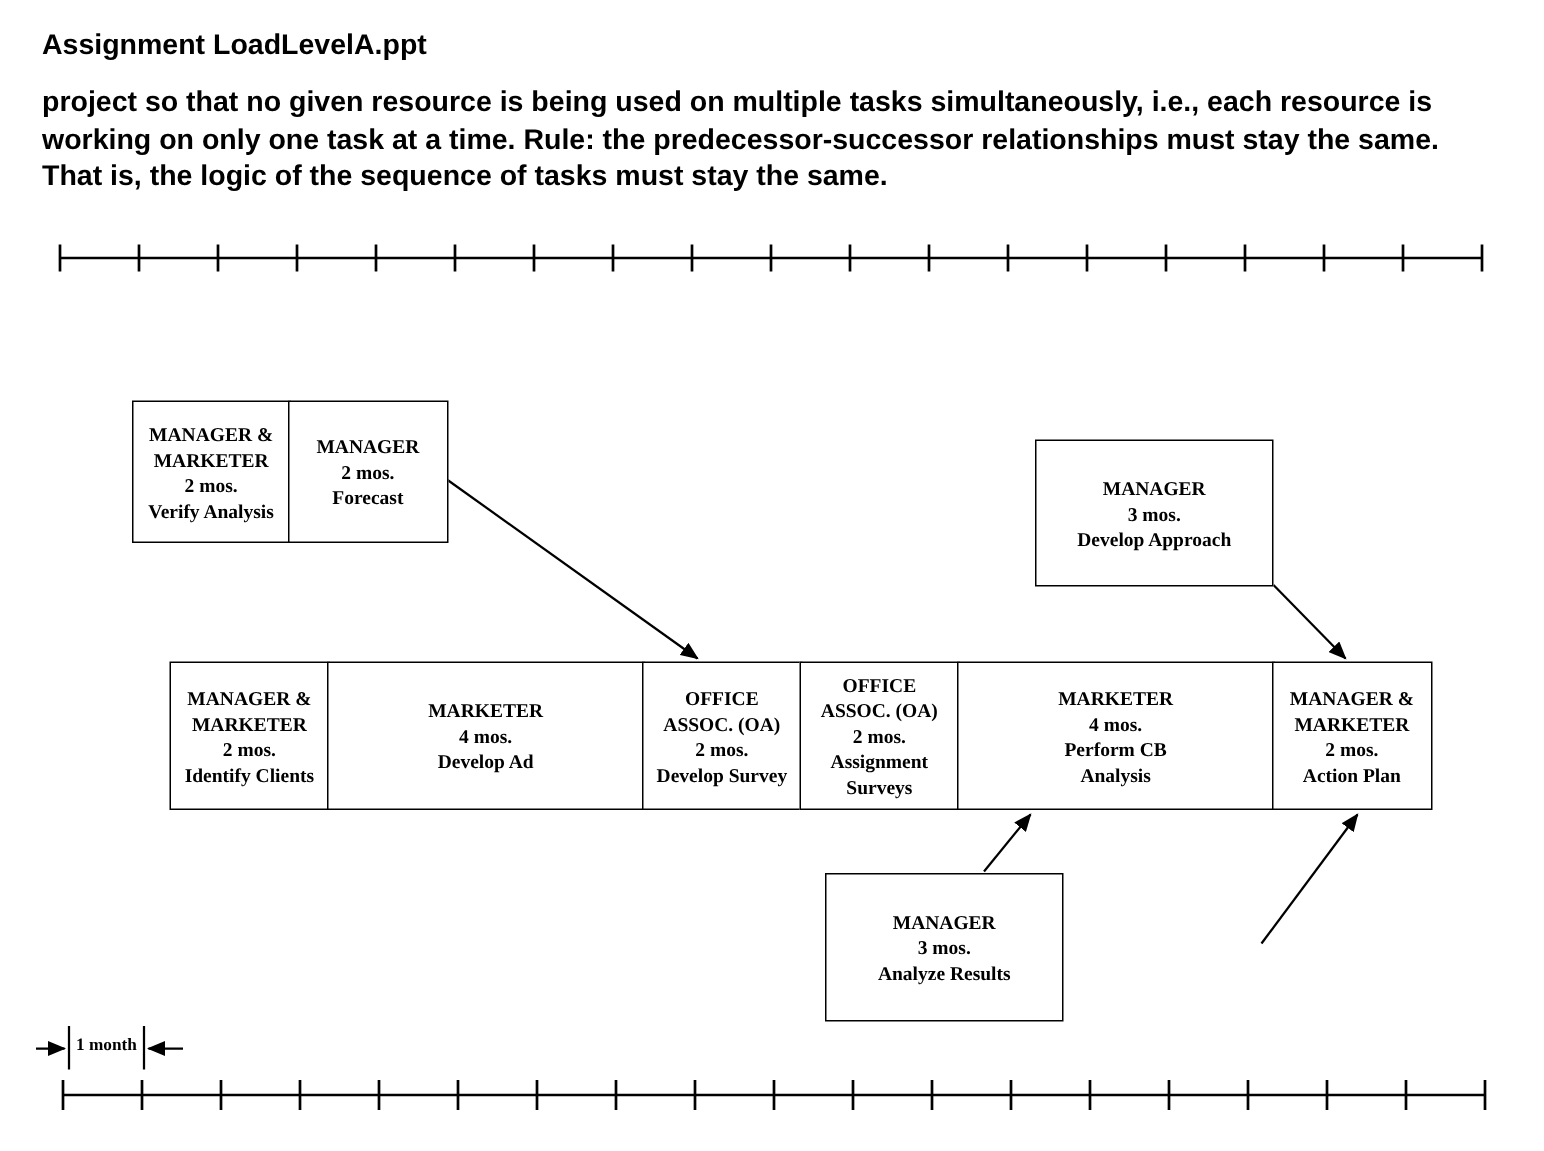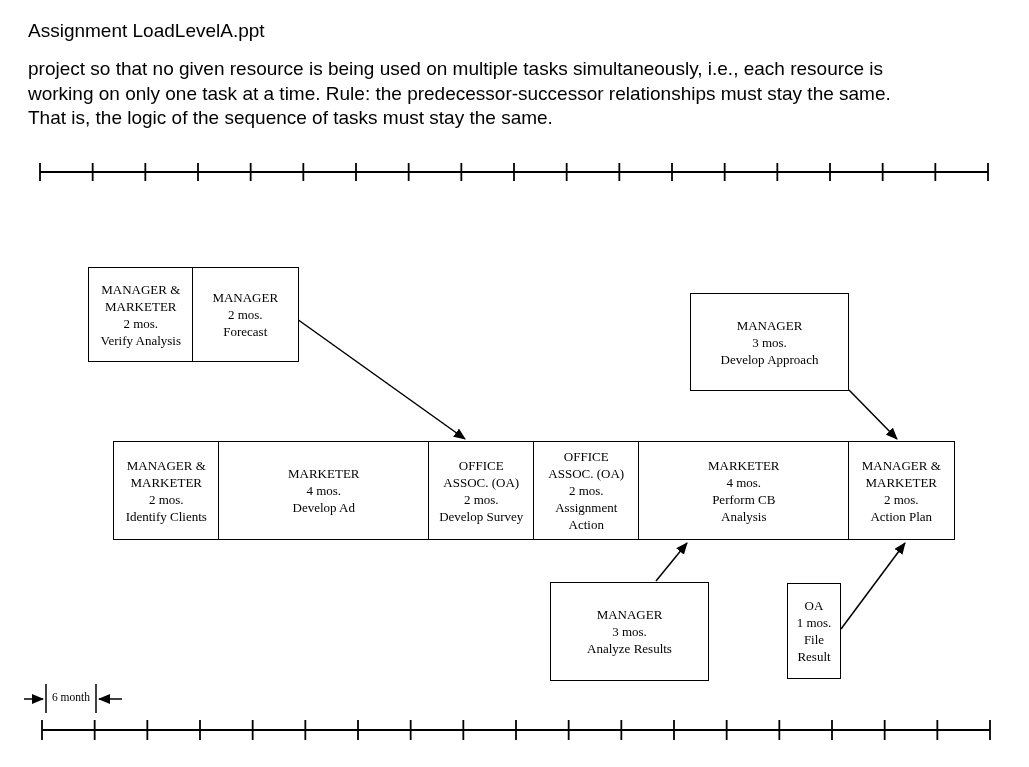--- a/index.html
+++ b/index.html
@@ -10,20 +10,21 @@
     background: #ffffff;
     overflow: hidden;
     font-family: "Liberation Sans", sans-serif;
   }
   .page {
     position: relative;
     width: 1029px;
     height: 767px;
     background: #ffffff;
     color: #000000;
+    font-weight: bold;
   }
   .title {
     position: absolute;
     left: 28px;
     top: 20px;
     font-size: 19px;
     white-space: nowrap;
   }
   .instructions {
     position: absolute;
@@ -198,41 +199,35 @@
       <div>OFFICE</div>
       <div>ASSOC. (OA)</div>
       <div>2 mos.</div>
       <div>Develop Survey</div>
     </div>
   <div class="task-box b-administer">
       <div>OFFICE</div>
       <div>ASSOC. (OA)</div>
       <div>2 mos.</div>
       <div>Assignment</div>
-      <div>Action</div>
+      <div>Surveys</div>
     </div>
   <div class="task-box b-performcb">
       <div>MARKETER</div>
       <div>4 mos.</div>
       <div>Perform CB</div>
       <div>Analysis</div>
     </div>
   <div class="task-box b-action">
       <div>MANAGER &amp;</div>
       <div>MARKETER</div>
       <div>2 mos.</div>
       <div>Action Plan</div>
     </div>
 
   <div class="task-box b-analyze">
       <div>MANAGER</div>
       <div>3 mos.</div>
       <div>Analyze Results</div>
     </div>
-  <div class="task-box b-file">
-      <div>OA</div>
-      <div>1 mos.</div>
-      <div>File</div>
-      <div>Result</div>
-    </div>
-
-  <div class="legend-label">6 month</div>
+
+  <div class="legend-label">1 month</div>
 </div>
 
 </body></html>

